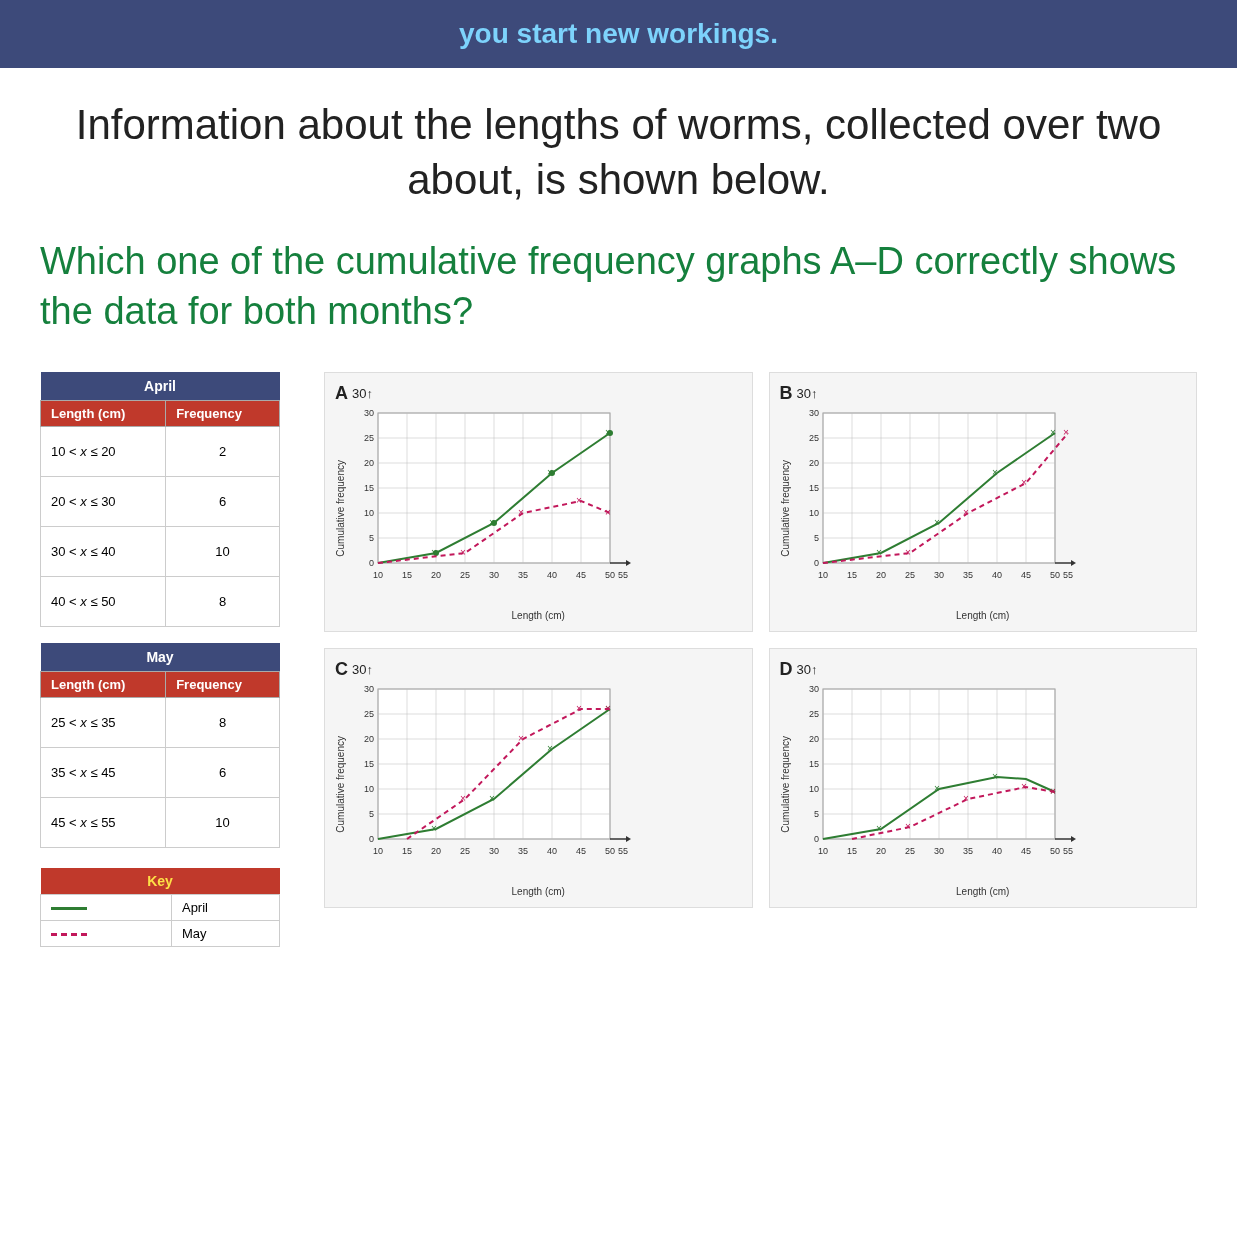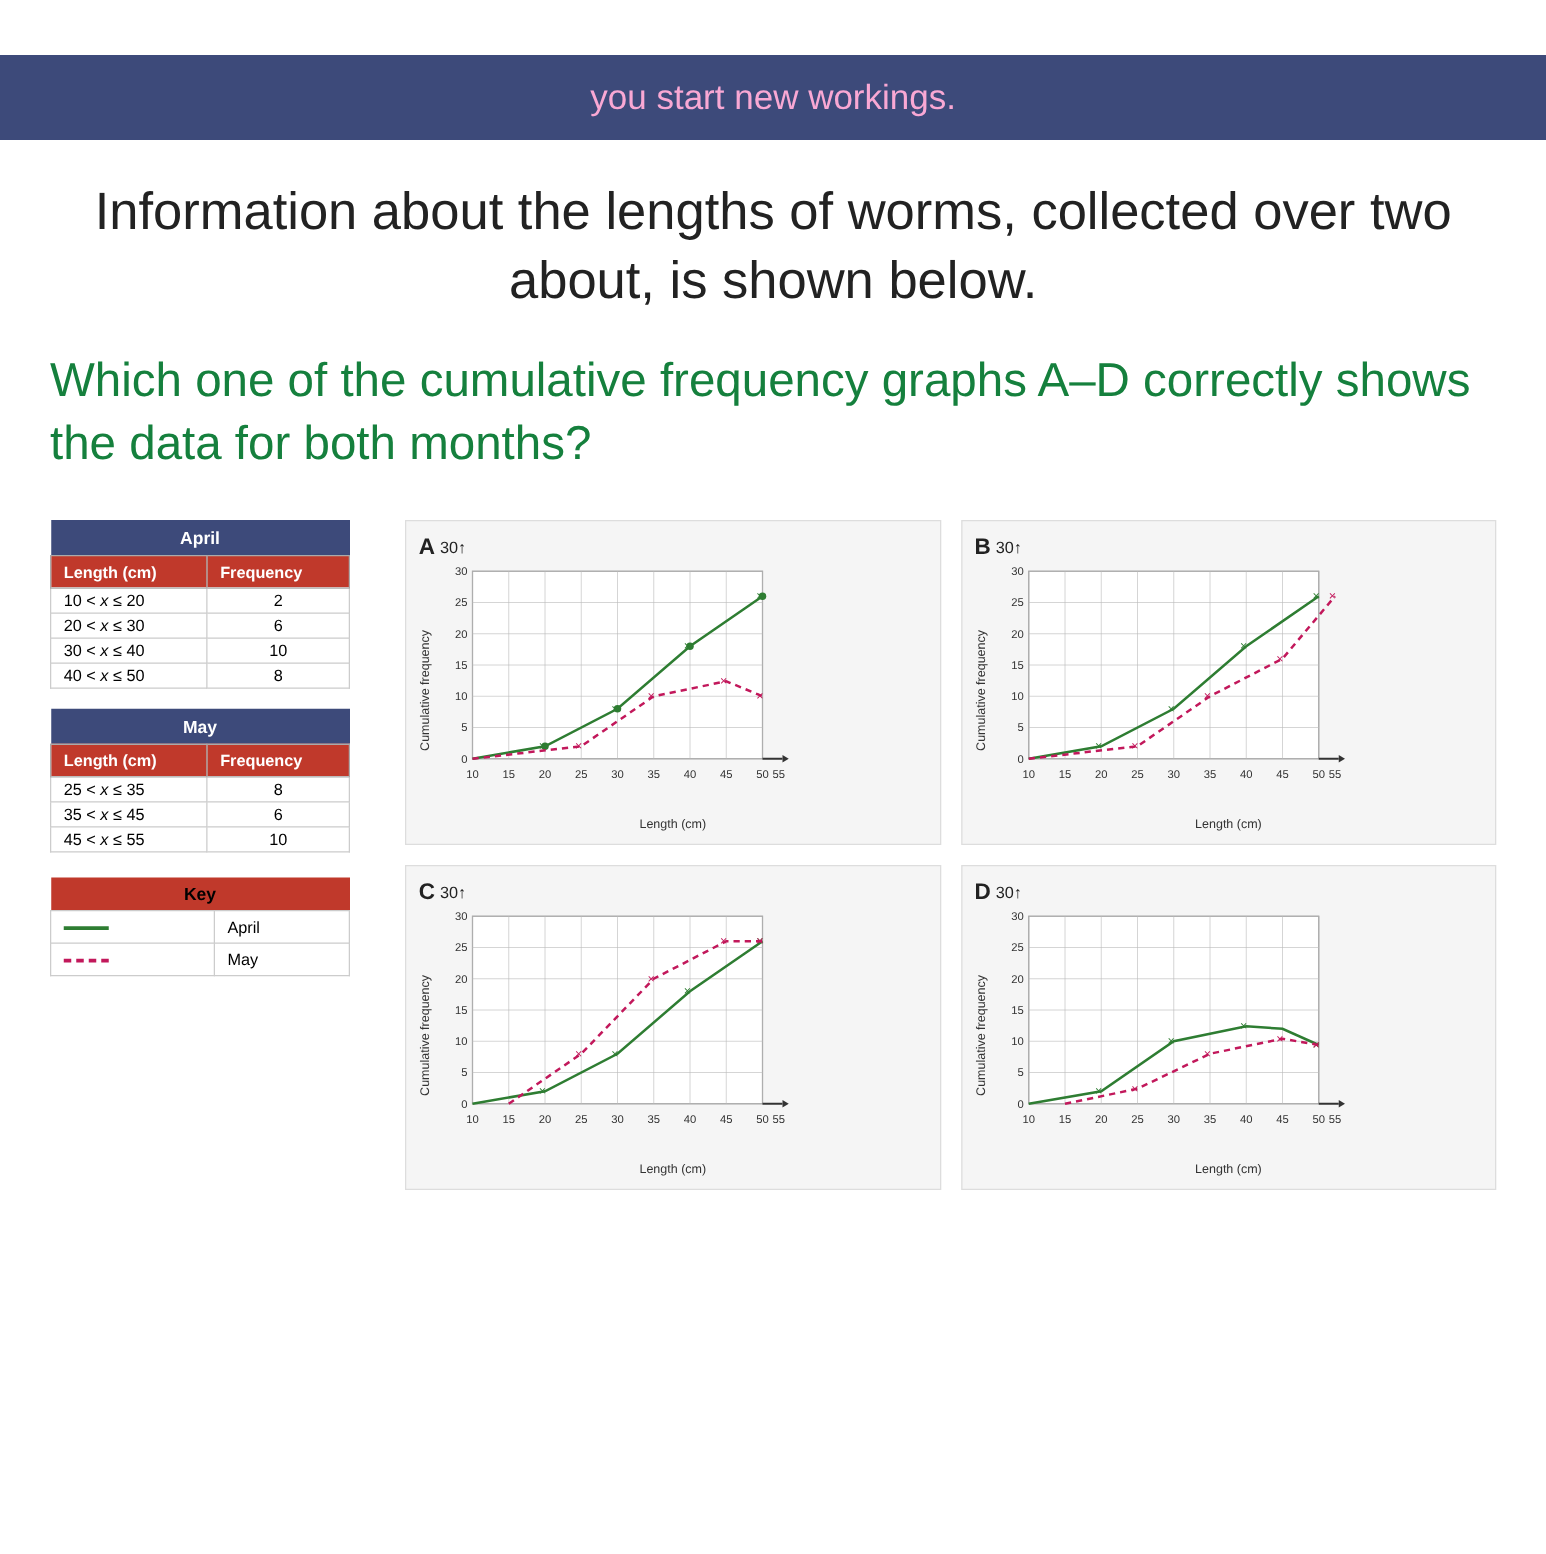--- a/index.html
+++ b/index.html
@@ -5,26 +5,25 @@
     * { box-sizing: border-box; margin: 0; padding: 0; }
     body {
       font-family: Arial, sans-serif;
       background: #fff;
       width: 1237px;
       min-height: 1243px;
     }
 
     .top-banner {
       background: #3d4a7a;
-      color: #f9a8d4;
+      color: #7dd3fc;
       text-align: center;
       padding: 18px 20px;
       font-size: 28px;
-      font-weight: normal;
-      margin-top: 44px;
+      font-weight: bold;
     }
 
     .main-content {
       padding: 30px 40px 40px 40px;
     }
 
     .intro-text {
       text-align: center;
       font-size: 42px;
       color: #222;
@@ -69,39 +68,39 @@
       background: #c0392b;
       color: #fff;
       text-align: left;
       padding: 5px 10px;
       font-size: 13px;
       border: 1px solid #aaa;
     }
 
     .data-table td {
       border: 1px solid #ccc;
-      padding: 2px 10px;
+      padding: 17px 10px;
       font-size: 13px;
       text-align: left;
       background: #fff;
     }
 
     .data-table td:last-child {
       text-align: center;
     }
 
     .key-table {
       border-collapse: collapse;
       width: 240px;
       margin-top: 4px;
     }
 
     .key-header th {
       background: #c0392b;
-      color: #000000;
+      color: #fde047;
       text-align: center;
       padding: 5px 10px;
       font-size: 14px;
     }
 
     .key-table td {
       padding: 5px 10px;
       font-size: 13px;
       background: #fff;
       border: 1px solid #ccc;

